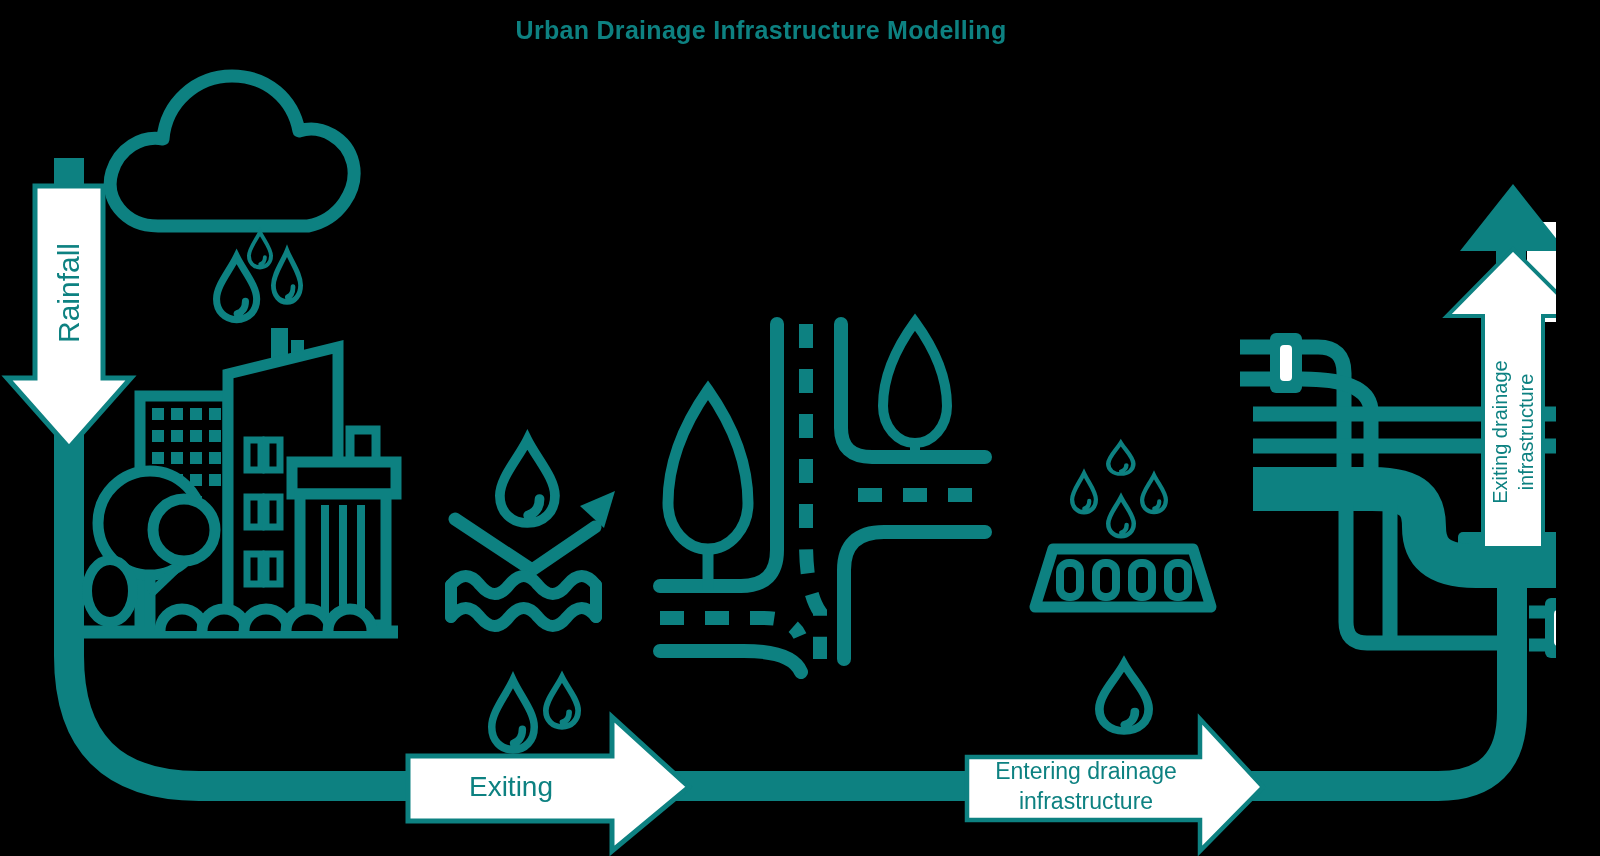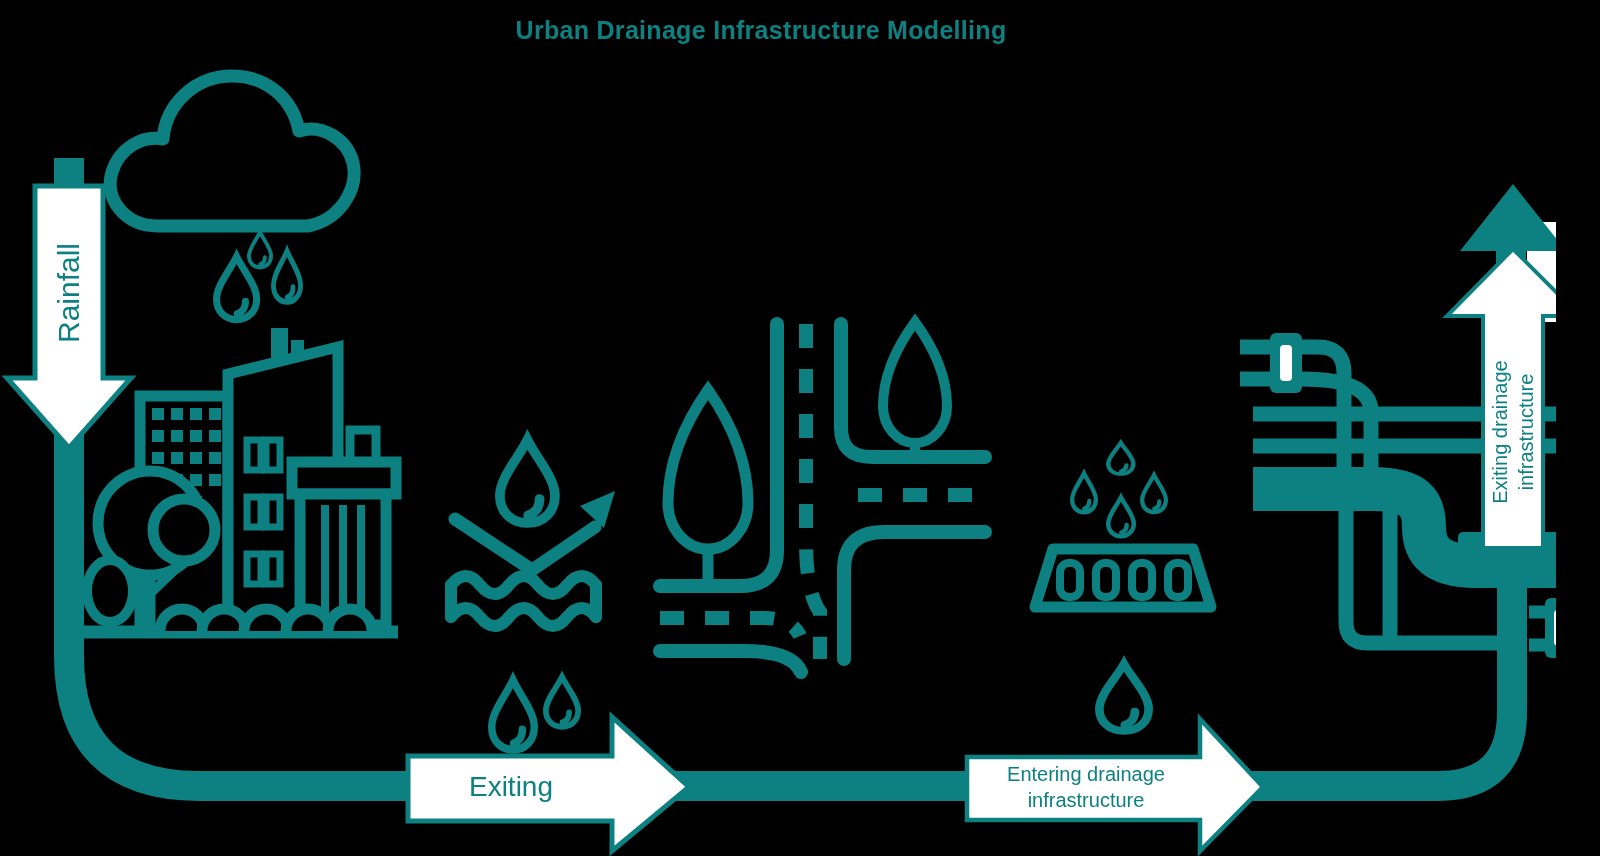--- a/index.html
+++ b/index.html
@@ -5,21 +5,21 @@
   html,body{margin:0;padding:0;background:#000;}
   .canvas{position:relative;width:1556px;height:856px;background:#000;overflow:hidden;
           font-family:"Liberation Sans",sans-serif;}
   .canvas svg{position:absolute;left:0;top:0;}
   .label{position:absolute;color:#0d8181;z-index:5;}
   .title{left:761px;top:16px;transform:translateX(-50%);font-size:25px;font-weight:700;
          white-space:nowrap;letter-spacing:.3px;}
   .rainfall{left:69px;top:293px;transform:translate(-50%,-50%) rotate(-90deg);
             font-size:30px;white-space:nowrap;}
   .runoff{left:511px;top:787px;transform:translate(-50%,-50%);font-size:28px;}
-  .entering{left:1086px;top:787px;transform:translate(-50%,-50%);font-size:20px;
+  .entering{left:1086px;top:787px;transform:translate(-50%,-50%);font-size:23px;
             line-height:1.3;text-align:center;white-space:nowrap;}
   .exiting{left:1513px;top:432px;transform:translate(-50%,-50%) rotate(-90deg);
            font-size:20px;line-height:1.3;text-align:center;white-space:nowrap;}
 </style>
 </head>
 <body>
 
 <div class="canvas">
 
 <svg width="1600" height="856" viewBox="0 0 1600 856">

